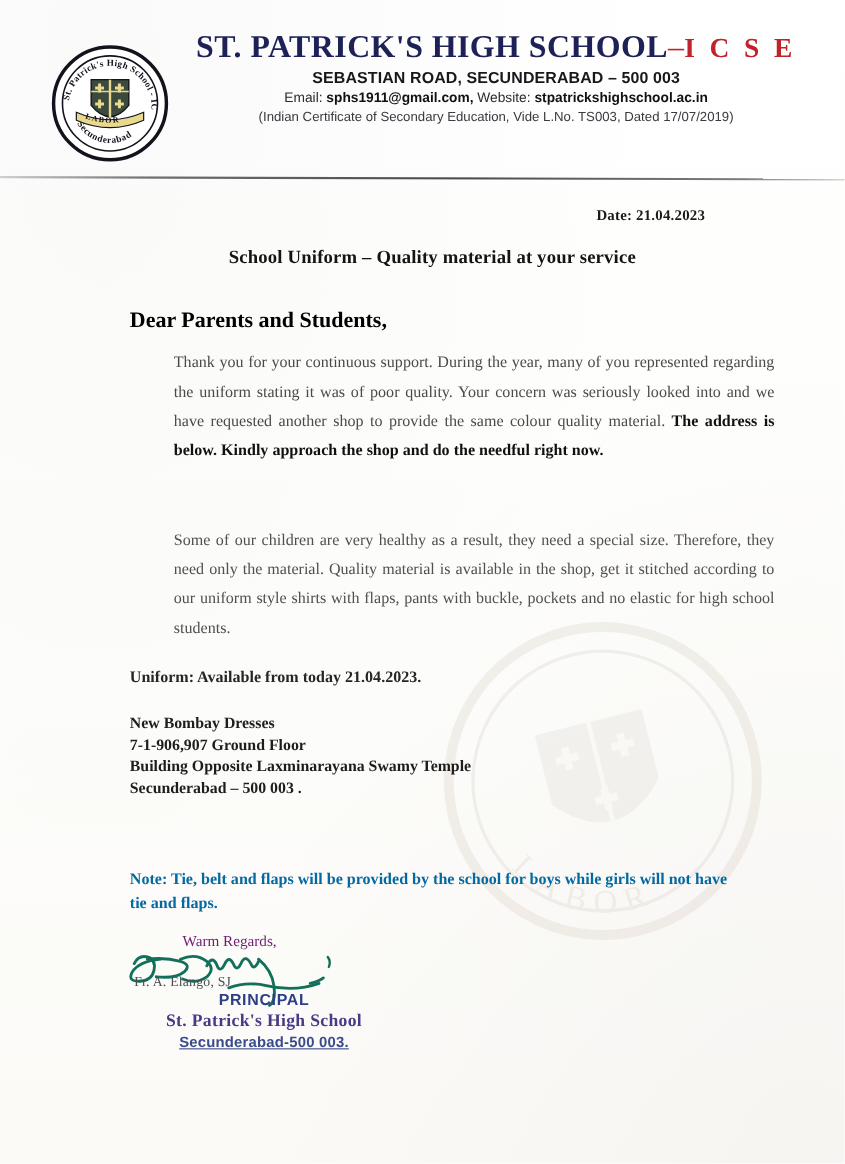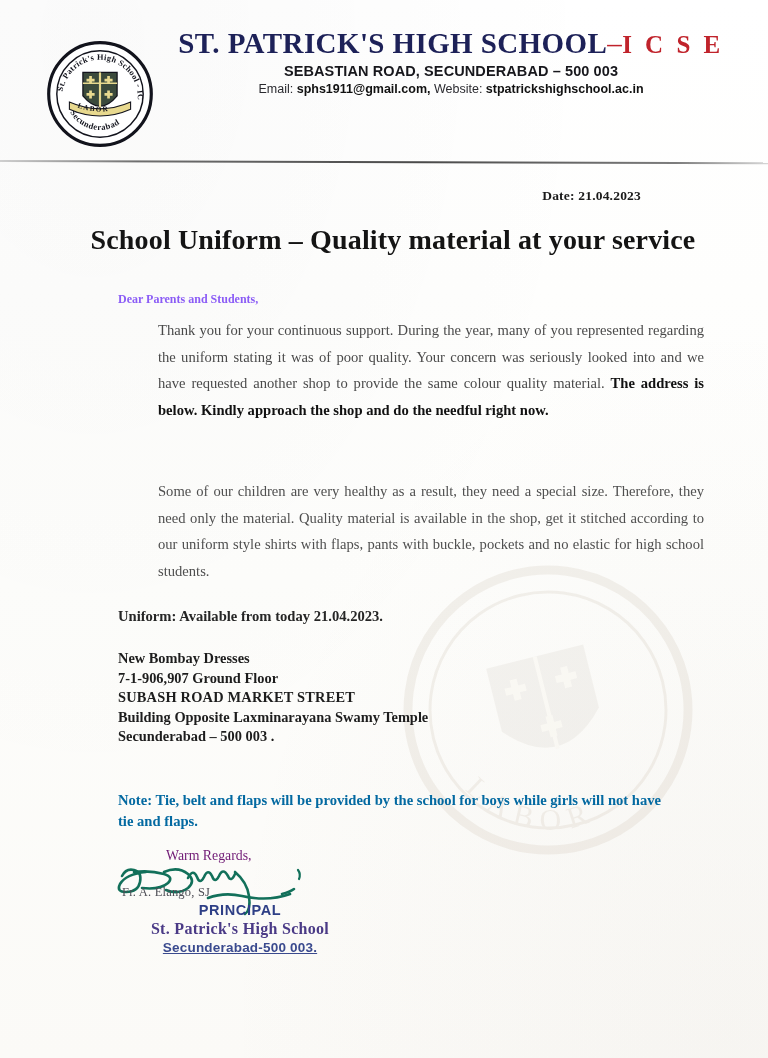--- a/index.html
+++ b/index.html
@@ -128,32 +128,32 @@
     letter-spacing: 0.2px;
   }
   .doc-title {
     position: absolute;
     left: 0;
     top: 224px;
     width: 768px;
     text-align: center;
     padding-left: 18px;
     box-sizing: border-box;
-    font-size: 28px;
+    font-size: 17px;
     font-weight: bold;
     letter-spacing: 0.15px;
     color: #141414;
   }
   .salutation {
     position: absolute;
     left: 118px;
-    top: 292px;
-    font-size: 12px;
-    font-weight: bold;
-    color: #8b5cf6;
+    top: 280px;
+    font-size: 20px;
+    font-weight: bold;
+    color: #000000;
   }
 
   .para {
     position: absolute;
     left: 118px;
     width: 546px;
     font-size: 14.6px;
     line-height: 26.5px;
     text-align: justify;
     color: #4a4a4a;
@@ -312,41 +312,41 @@
       <path id="crest-motto-arc" d="M30 73 Q60 86 90 73" fill="none"></path>
       <text font-family="Liberation Serif, serif" font-size="8" font-weight="bold" fill="#12131c" letter-spacing="1.6">
         <textPath href="#crest-motto-arc" startOffset="8%">LABOR</textPath>
       </text>
     </svg>
 
     <div class="head-text">
       <div class="school-name"><span>ST. PATRICK'S HIGH SCHOOL</span><span class="dash">–</span><span class="icse">I C S E</span></div>
       <div class="addr-line">SEBASTIAN ROAD, SECUNDERABAD – 500 003</div>
       <div class="email-line"><span>Email:</span> <b>sphs1911@gmail.com,</b> <span>Website:</span> <b>stpatrickshighschool.ac.in</b></div>
+      <div class="affil-line">(Indian Certificate of Secondary Education, Vide L.No. TS003, Dated  17/07/2019)</div>
     </div>
   </div>
 
   <div class="rule"></div>
 
   <div class="date-line">Date: 21.04.2023</div>
 
   <div class="doc-title">School Uniform – Quality material at your service</div>
 
   <div class="salutation">Dear Parents and Students,</div>
 
   <div class="para p1"><span>Thank you for your continuous support.  During the year, many of you represented regarding the uniform stating it was of poor quality.  Your concern was seriously looked into and we have requested another shop to provide the same colour quality material.  </span><b>The address is below.  Kindly approach the shop and do the needful right now.</b></div>
 
   <div class="para p2">Some of our children are very healthy as a result, they need a special size.  Therefore, they need only the material.  Quality material is available in the shop, get it stitched according to our uniform style shirts  with  flaps,  pants with buckle, pockets and no elastic for high school students.</div>
 
   <div class="avail-line">Uniform:   Available from today 21.04.2023.</div>
 
   <div class="shop-block">
     <div>New Bombay Dresses</div>
     <div>7-1-906,907 Ground Floor</div>
-    <div class="caps">SUBASH ROAD MARKET STREET</div>
     <div>Building Opposite Laxminarayana Swamy Temple</div>
     <div>Secunderabad – 500 003 .</div>
   </div>
 
 
   <div class="note-block">Note:  Tie, belt and flaps will be provided by the school for boys while girls will not have tie and flaps.</div>
 
   <div class="regards">Warm Regards,</div>
 
   <svg class="signature" viewBox="0 0 240 62">

